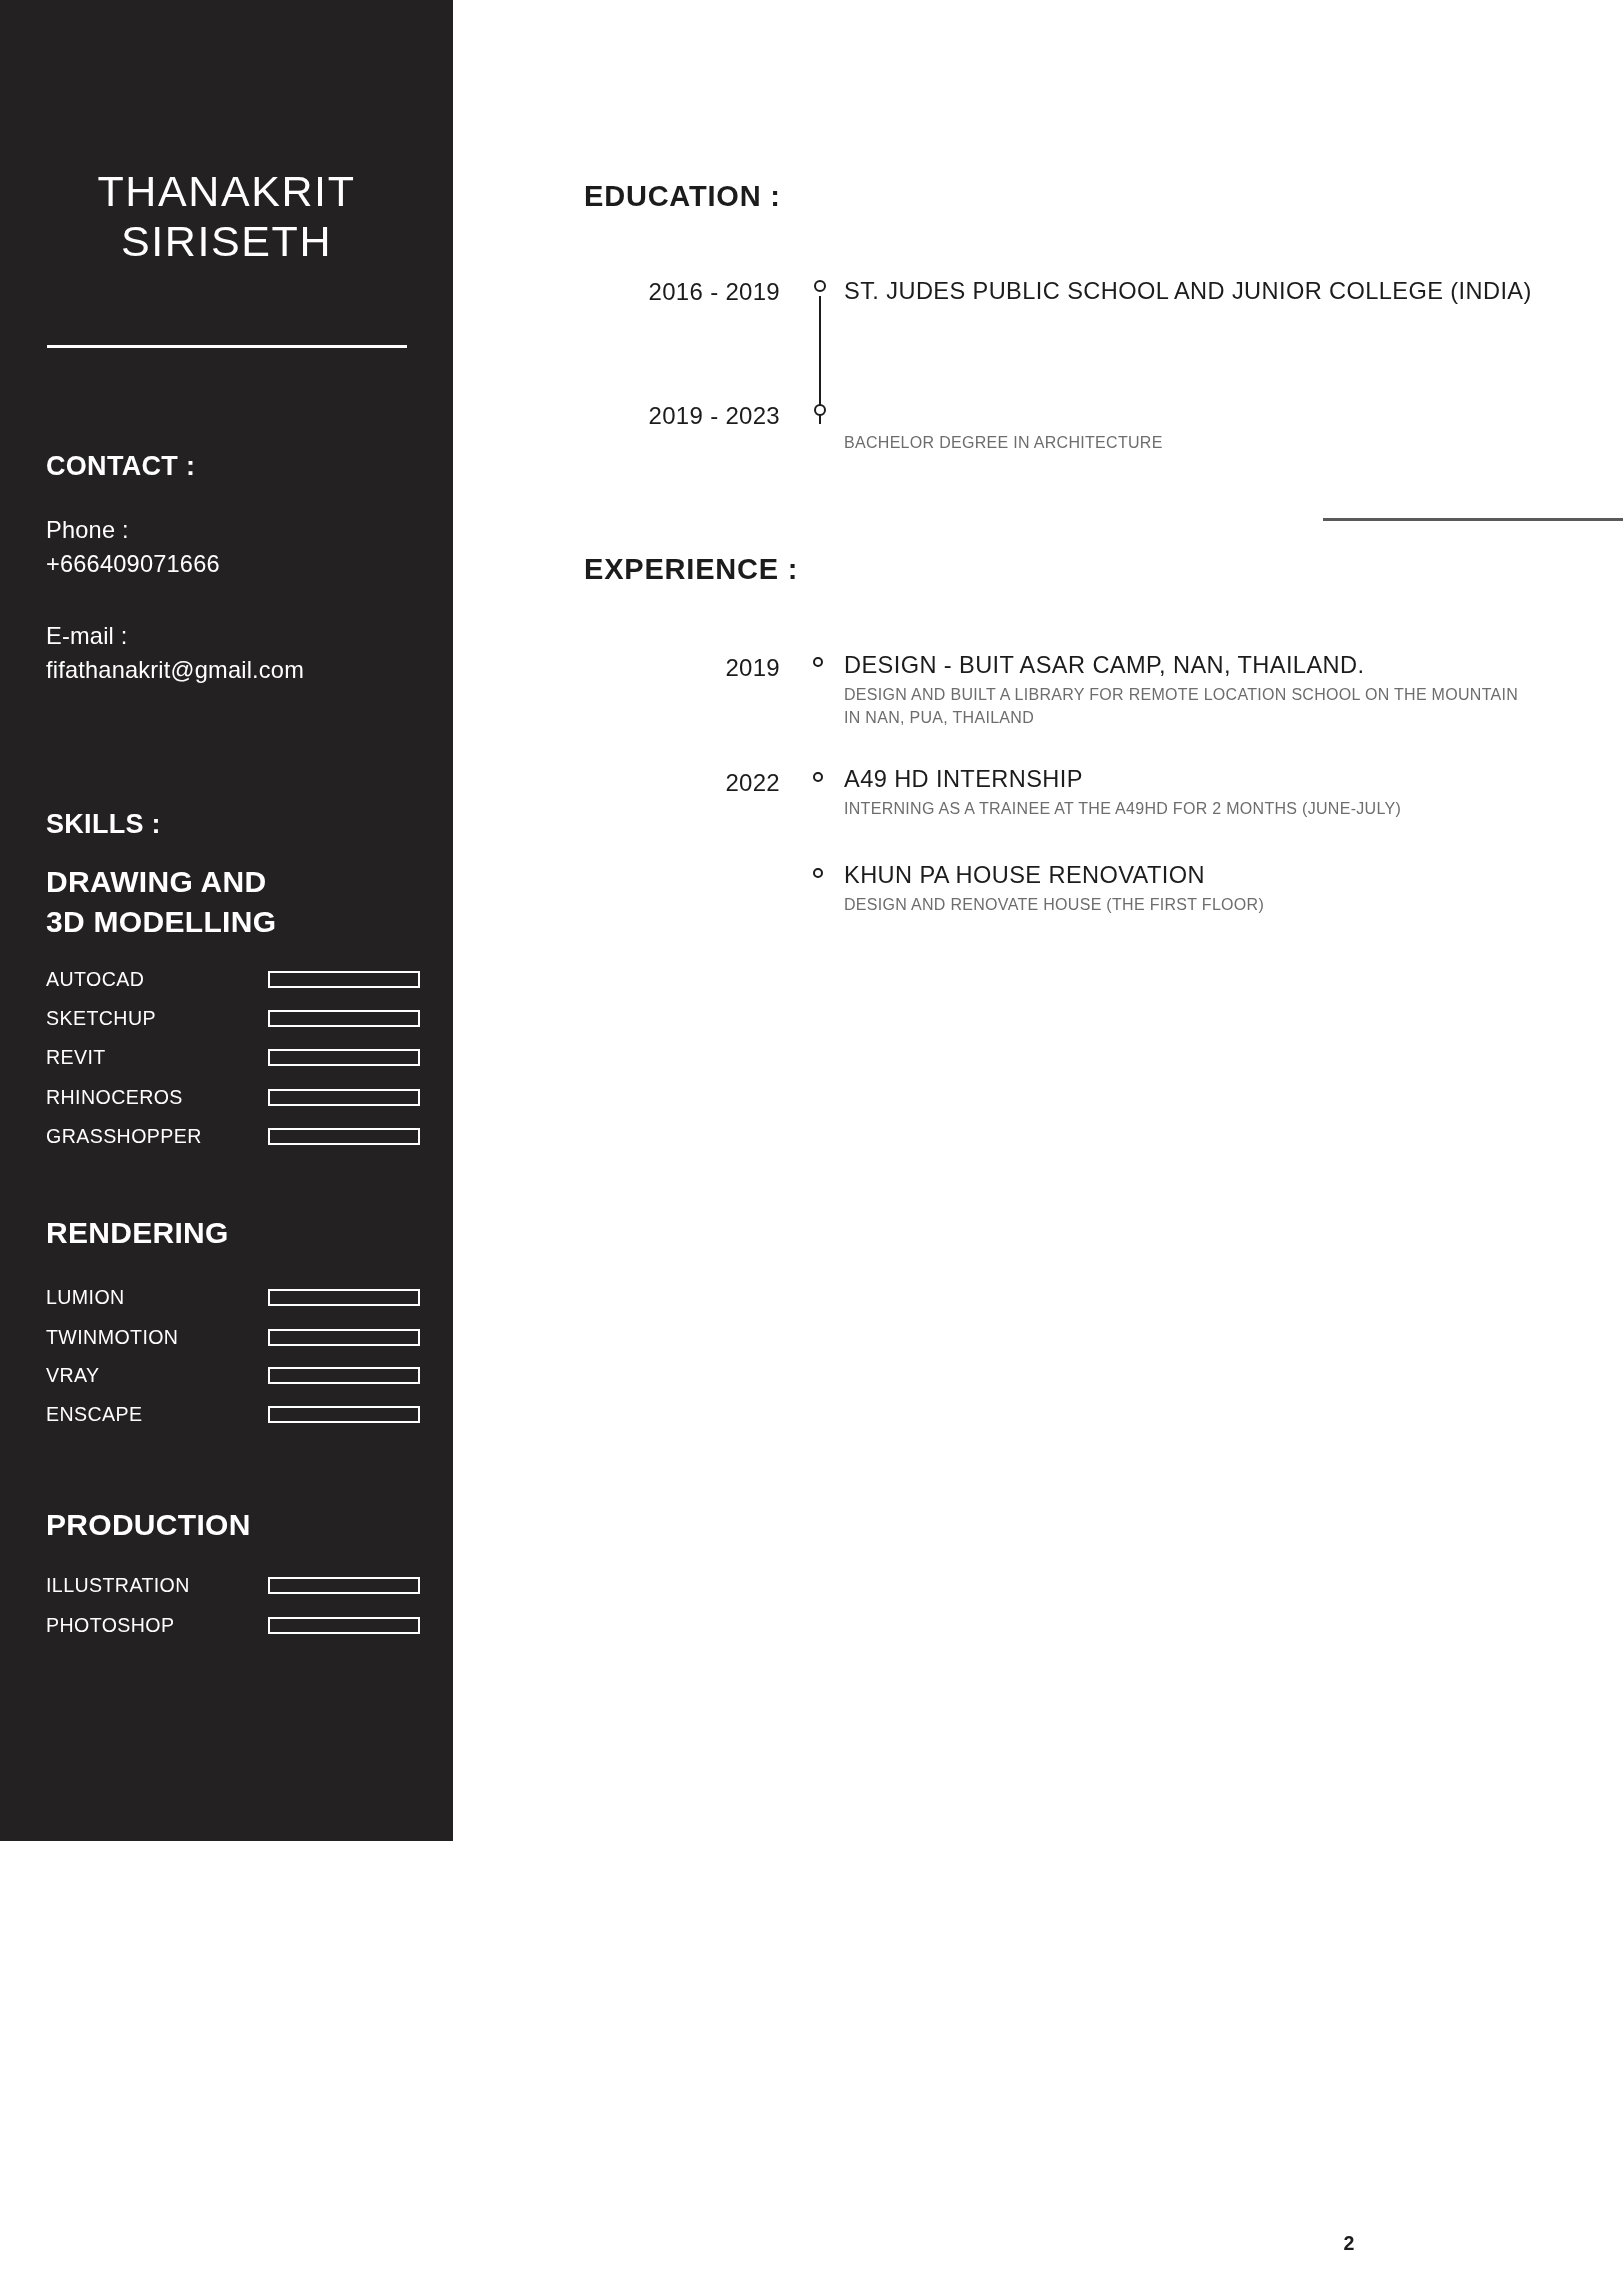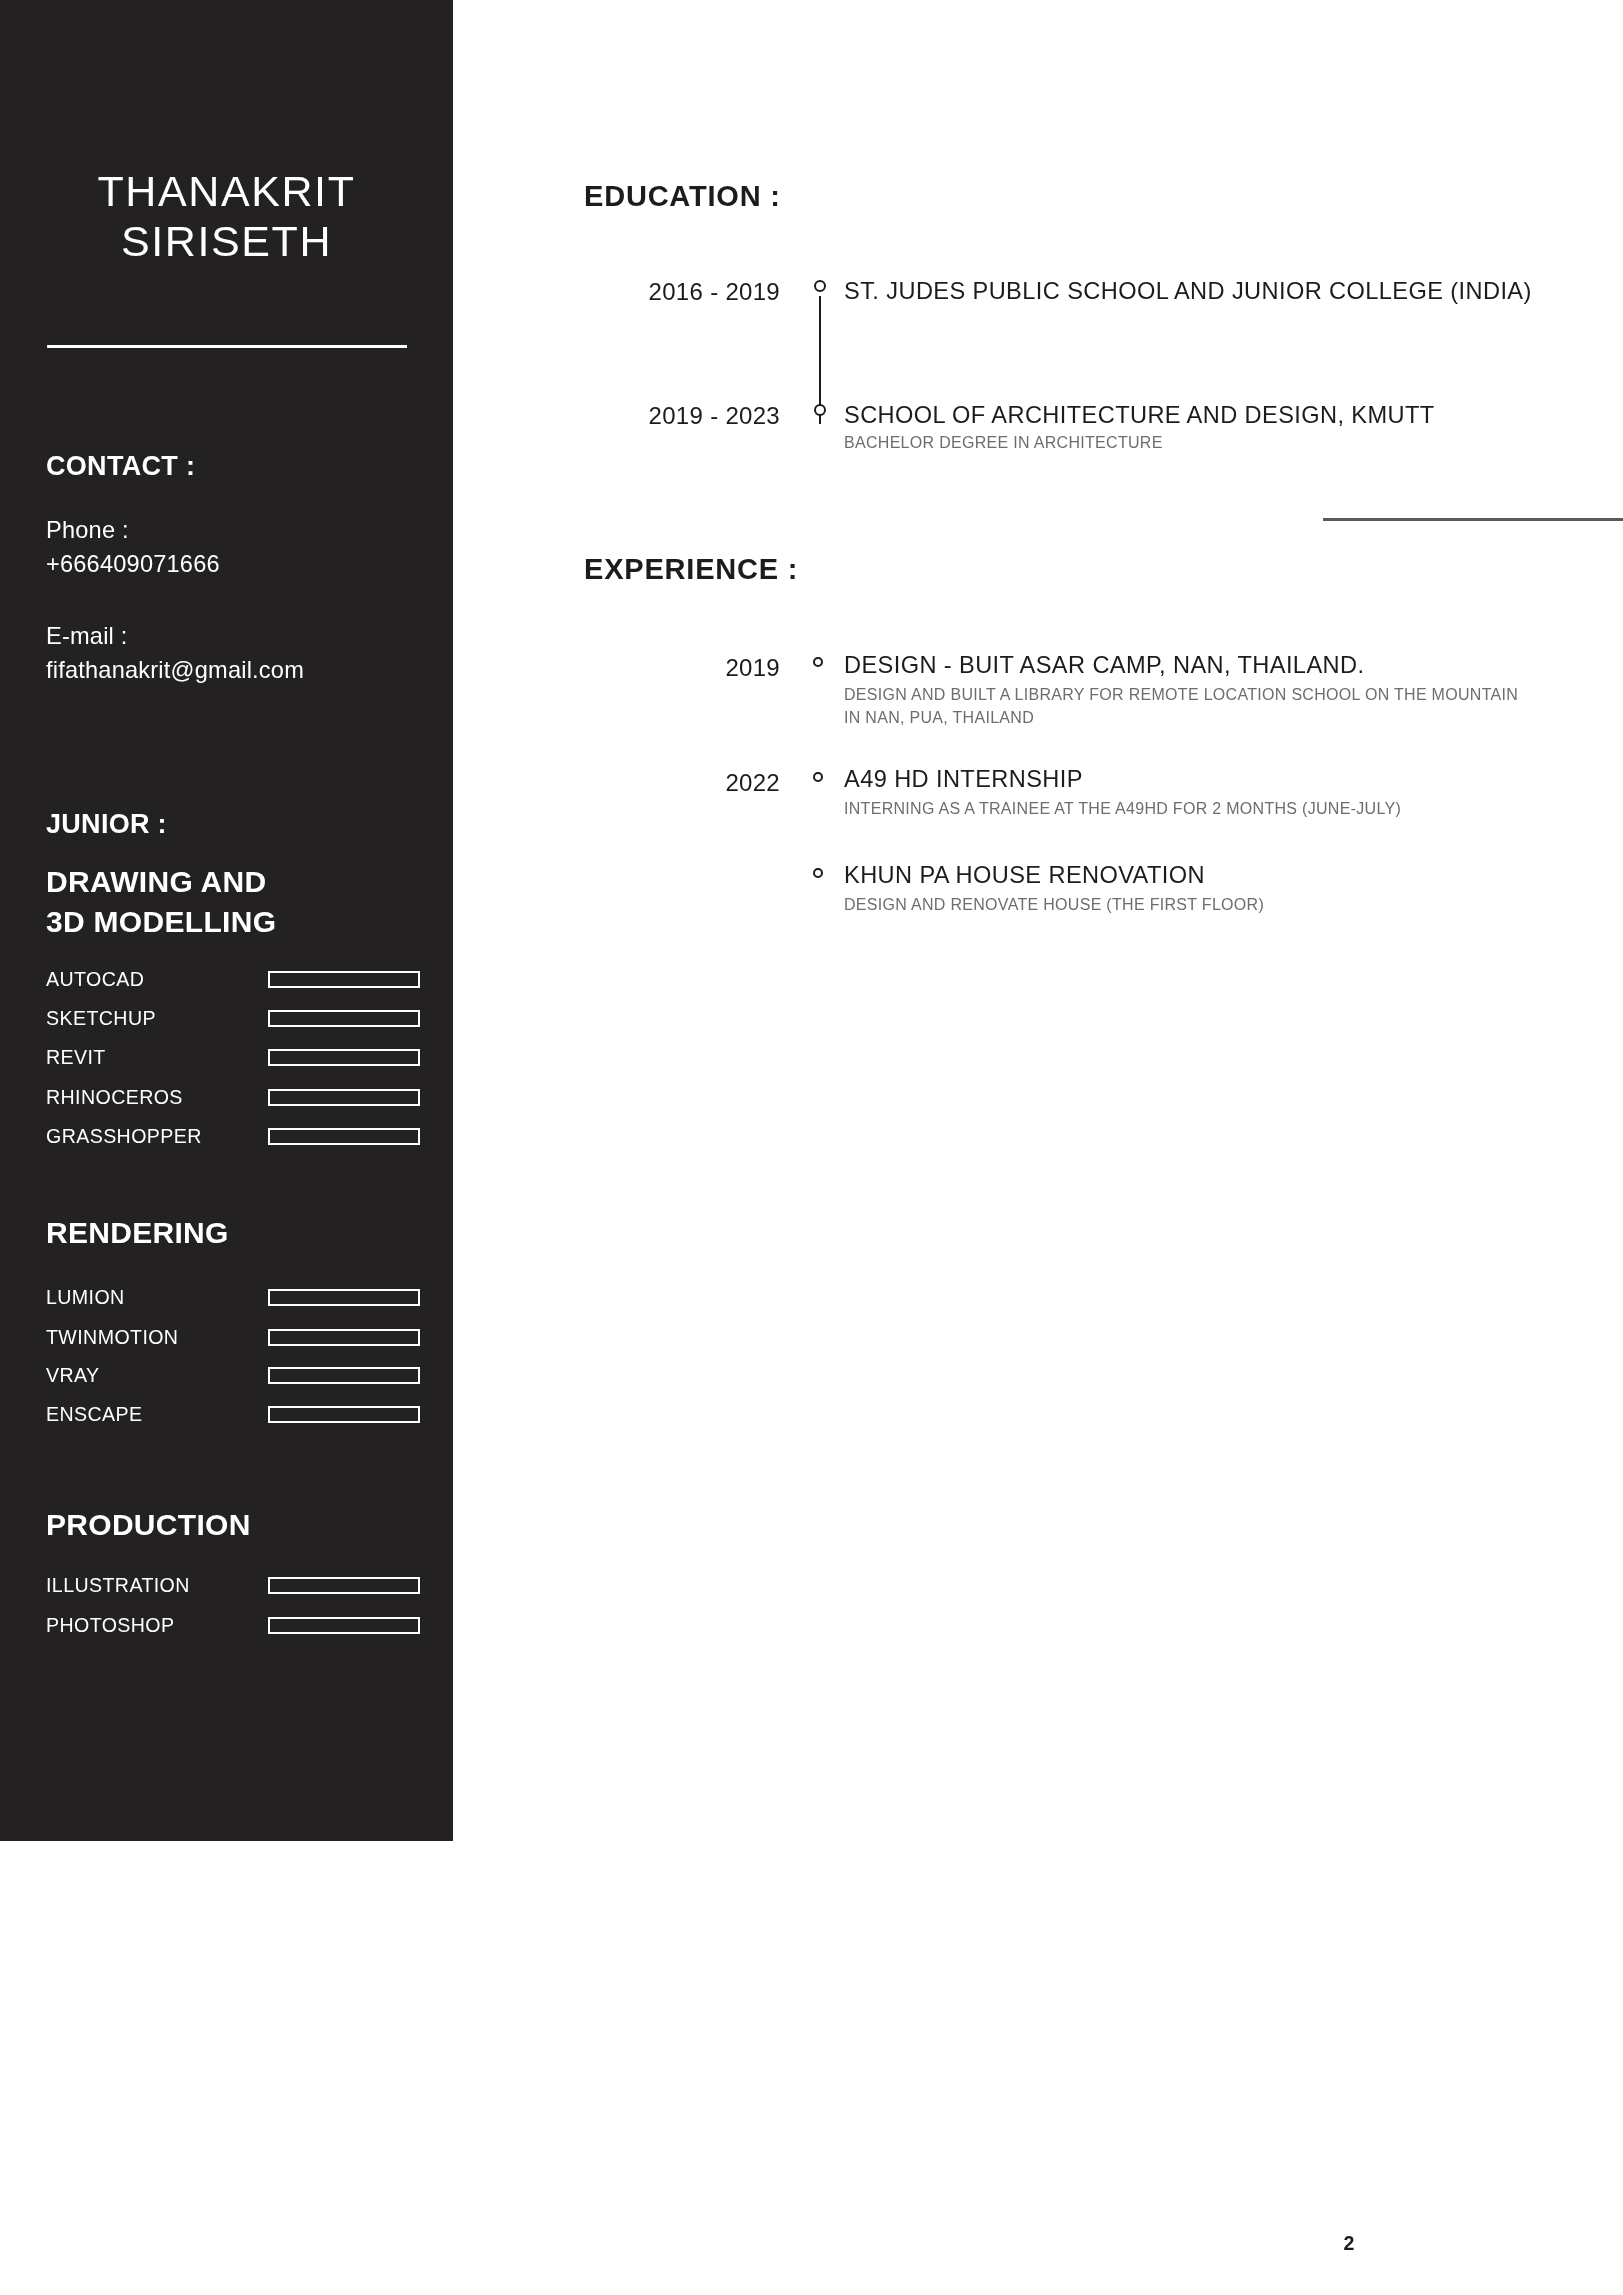--- a/index.html
+++ b/index.html
@@ -210,21 +210,21 @@
     </div>
 
     <div class="name-rule"></div>
 
     <div class="side-heading" style="top:451px;">CONTACT :</div>
     <div class="contact-line" style="top:517px;">Phone  :</div>
     <div class="contact-line" style="top:551px;">+666409071666</div>
     <div class="contact-line" style="top:623px;">E-mail  :</div>
     <div class="contact-line" style="top:657px;">fifathanakrit@gmail.com</div>
 
-    <div class="side-heading" style="top:809px;">JUNIOR :</div>
+    <div class="side-heading" style="top:809px;">SKILLS :</div>
 
     <div class="skills-sub" style="top:862px;">
       <div>DRAWING AND</div>
       <div>3D MODELLING</div>
     </div>
 
     <div class="skill-row" style="top:967px;">
       <span class="skill-label">AUTOCAD</span>
       <span class="skill-bar"><span class="skill-fill" style="width: 84%;"></span></span>
     </div>
@@ -282,21 +282,20 @@
     <div class="main-heading" style="left:131px; top:180px;">EDUCATION :</div>
 
     <div class="tl-line" style="left:366px; top:296px; height:128px;"></div>
 
     <div class="entry-year" style="left:118px; top:278px; width:209px;">2016 - 2019</div>
     <span class="dot dot-edu" style="left:361px; top:280px;"></span>
     <div class="entry-title" style="left:391px; top:278px;">ST. JUDES PUBLIC SCHOOL AND JUNIOR COLLEGE (INDIA)</div>
 
     <div class="entry-year" style="left:118px; top:402px; width:209px;">2019 - 2023</div>
     <span class="dot dot-edu" style="left:361px; top:404px;"></span>
-    <div class="entry-title" style="left:391px; top:402px;">SCHOOL OF ARCHITECTURE AND DESIGN, KMUTT</div>
     <div class="entry-sub" style="left:391px; top:432px;">BACHELOR DEGREE IN ARCHITECTURE</div>
 
     <div class="mid-rule"></div>
 
     <div class="main-heading" style="left:131px; top:553px;">EXPERIENCE :</div>
 
     <div class="entry-year" style="left:118px; top:654px; width:209px;">2019</div>
     <span class="dot dot-exp" style="left:360px; top:657px;"></span>
     <div class="entry-title" style="left:391px; top:652px;">DESIGN - BUIT ASAR CAMP, NAN, THAILAND.</div>
     <div class="entry-sub" style="left:391px; top:684px;">DESIGN AND BUILT A LIBRARY FOR REMOTE LOCATION SCHOOL ON THE MOUNTAIN

